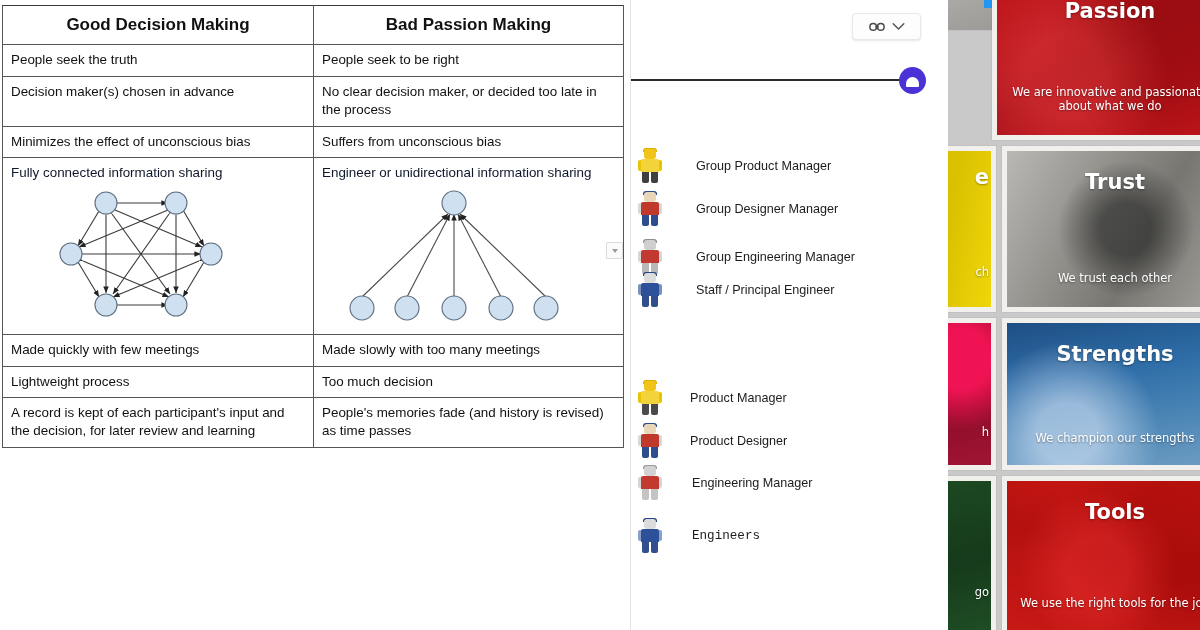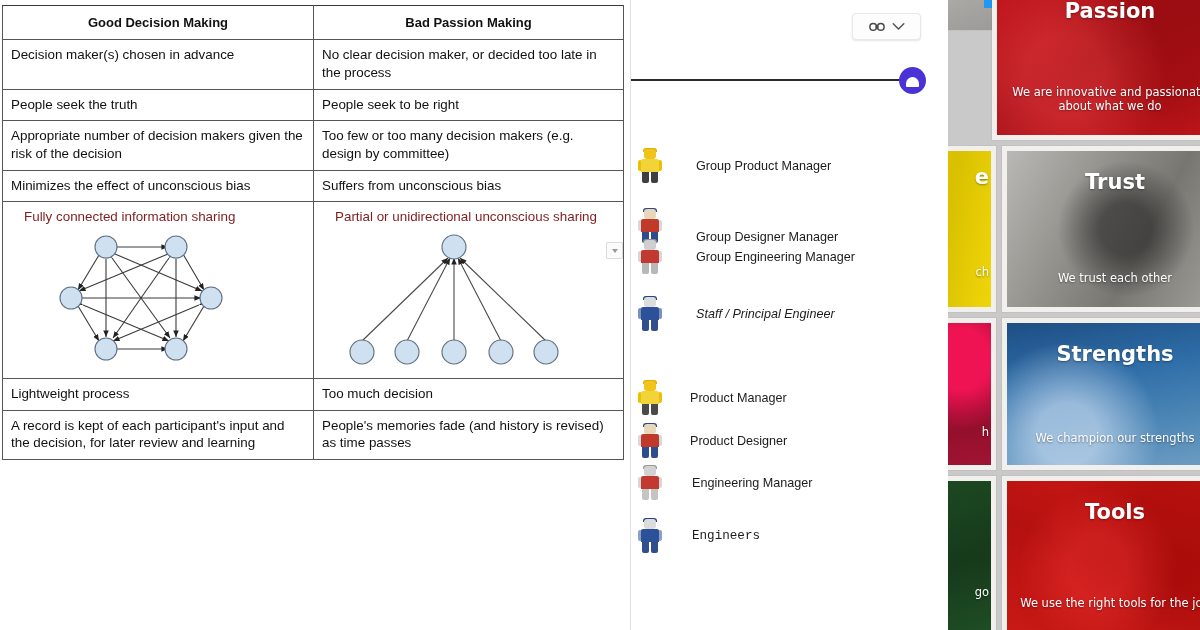--- a/index.html
+++ b/index.html
@@ -24,28 +24,28 @@
     vertical-align:top;
     padding:6px 8px 7px 8px;
     font-size:13.4px;
     line-height:1.32;
     color:#111;
     background:#fff;
   }
   table.cmp th{
     text-align:center;
     font-weight:bold;
-    font-size:13px;
+    font-size:17px;
     padding-top:8px;padding-bottom:8px;
     border-top:1.6px solid #3a3a3a;
   }
   table.cmp col.c1{width:311px;}
   table.cmp col.c2{width:310px;}
   td.graphcell{padding-bottom:2px;}
-  .graph-label{font-size:13.4px;color:#7f1d1d;margin-bottom:2px;line-height:1.32;margin-left:13px;}
+  .graph-label{font-size:13.4px;color:#0f172a;margin-bottom:2px;line-height:1.32;}
   .graph-svg{display:block;margin:0 auto;}
 
   
   .mini-drop{
     position:absolute;left:606px;top:242px;width:15px;height:15px;
     background:#fbfbfb;border:1px solid #dcdcdc;border-radius:1px;
     display:flex;align-items:center;justify-content:center;
   }
   .mini-drop .tri{
     width:0;height:0;border-left:3.5px solid transparent;border-right:3.5px solid transparent;
@@ -173,30 +173,26 @@
           <col class="c2">
         </colgroup>
       <thead>
         <tr>
           <th>Good Decision Making</th>
           <th>Bad Passion Making</th>
         </tr>
       </thead>
       <tbody>
         <tr>
+          <td>People seek the truth</td>
+          <td>People seek to be right</td>
+        </tr>
+        <tr>
           <td>Decision maker(s) chosen in advance</td>
           <td>No clear decision maker, or decided too late in the process</td>
-        </tr>
-        <tr>
-          <td>People seek the truth</td>
-          <td>People seek to be right</td>
-        </tr>
-        <tr>
-          <td>Appropriate number of decision makers given the risk of the decision</td>
-          <td>Too few or too many decision makers (e.g. design by committee)</td>
         </tr>
         <tr>
           <td>Minimizes the effect of unconscious bias</td>
           <td>Suffers from unconscious bias</td>
         </tr>
 
         <tr>
           <td class="graphcell">
             <div class="graph-label">Fully connected information sharing</div>
             <svg class="graph-svg" width="250" height="143" viewBox="0 0 250 143">
@@ -227,21 +223,21 @@
                 <circle cx="73" cy="19" r="11"></circle>
                 <circle cx="143" cy="19" r="11"></circle>
                 <circle cx="38" cy="70" r="11"></circle>
                 <circle cx="178" cy="70" r="11"></circle>
                 <circle cx="73" cy="121" r="11"></circle>
                 <circle cx="143" cy="121" r="11"></circle>
               </g>
             </svg>
           </td>
           <td class="graphcell">
-            <div class="graph-label">Partial or unidirectional unconscious sharing</div>
+            <div class="graph-label">Engineer or unidirectional information sharing</div>
             <svg class="graph-svg" width="250" height="143" viewBox="0 0 250 143">
               <defs>
                 <marker id="ah2" markerWidth="7" markerHeight="7" refX="6" refY="2.5" orient="auto" markerUnits="strokeWidth">
                   <path d="M0,0 L6,2.5 L0,5 z" fill="#222"></path>
                 </marker>
               </defs>
               <g stroke="#4a4a4a" stroke-width="1.1" fill="none" marker-end="url(#ah2)">
                 <line x1="18" y1="113" x2="104" y2="30"></line>
                 <line x1="63" y1="113" x2="106" y2="30"></line>
                 <line x1="110" y1="113" x2="110" y2="30"></line>
@@ -254,20 +250,24 @@
                 <circle cx="63" cy="124" r="12"></circle>
                 <circle cx="110" cy="124" r="12"></circle>
                 <circle cx="157" cy="124" r="12"></circle>
                 <circle cx="202" cy="124" r="12"></circle>
               </g>
             </svg>
           </td>
         </tr>
 
         <tr>
+          <td>Made quickly with few meetings</td>
+          <td>Made slowly with too many meetings</td>
+        </tr>
+        <tr>
           <td>Lightweight process</td>
           <td>Too much decision</td>
         </tr>
         <tr>
           <td>A record is kept of each participant's input and the decision, for later review and learning</td>
           <td>People's memories fade (and history is revised) as time passes</td>
         </tr>
       </tbody>
     </table>
 
@@ -308,21 +308,21 @@
             <span class="torso" style="background:#f2d43a"></span>
             <span class="legs" style="color:#3f3f3f">
                 <span style="position:absolute;left:0;top:0;width:7px;height:11px;background:#3f3f3f;border-radius:0 0 2px 2px"></span>
                 <span style="position:absolute;right:0;top:0;width:7px;height:11px;background:#3f3f3f;border-radius:0 0 2px 2px"></span>
               </span>
           </span>
         </span>
         <span class="role-label" style="margin-left:33px;">Group Product Manager</span>
       </div>
 
-      <div class="role-row" style="top:66px;left:6px;align-items:flex-end;">
+      <div class="role-row" style="top:51px;left:6px;">
         <span class="role-avatar">
           <span class="mf">
             <span class="hair" style="background:#2a4a8c"></span>
             <span class="head" style="background:#e8d7b8"></span>
             <span class="arml" style="background:#d8d8d8"></span>
             <span class="armr" style="background:#d8d8d8"></span>
             <span class="torso" style="background:#c03a2b"></span>
             <span class="legs">
                 <span style="position:absolute;left:0;top:0;width:7px;height:11px;background:#2d4d8f;border-radius:0 0 2px 2px"></span>
                 <span style="position:absolute;right:0;top:0;width:7px;height:11px;background:#2d4d8f;border-radius:0 0 2px 2px"></span>
@@ -342,21 +342,21 @@
             <span class="torso" style="background:#c23a2f"></span>
             <span class="legs">
                 <span style="position:absolute;left:0;top:0;width:7px;height:11px;background:#b8b8b8;border-radius:0 0 2px 2px"></span>
                 <span style="position:absolute;right:0;top:0;width:7px;height:11px;background:#b8b8b8;border-radius:0 0 2px 2px"></span>
               </span>
           </span>
         </span>
         <span class="role-label" style="margin-left:33px;">Group Engineering Manager</span>
       </div>
 
-      <div class="role-row" style="top:156px;left:6px;font-style:italic;">
+      <div class="role-row" style="top:132px;left:6px;">
         <span class="role-avatar">
           <span class="mf">
             <span class="hair" style="background:#27457f"></span>
             <span class="head" style="background:#dcdcdc"></span>
             <span class="arml" style="background:#7b8fbd"></span>
             <span class="armr" style="background:#7b8fbd"></span>
             <span class="torso" style="background:#2d5199"></span>
             <span class="legs">
                 <span style="position:absolute;left:0;top:0;width:7px;height:11px;background:#314f8c;border-radius:0 0 2px 2px"></span>
                 <span style="position:absolute;right:0;top:0;width:7px;height:11px;background:#314f8c;border-radius:0 0 2px 2px"></span>

